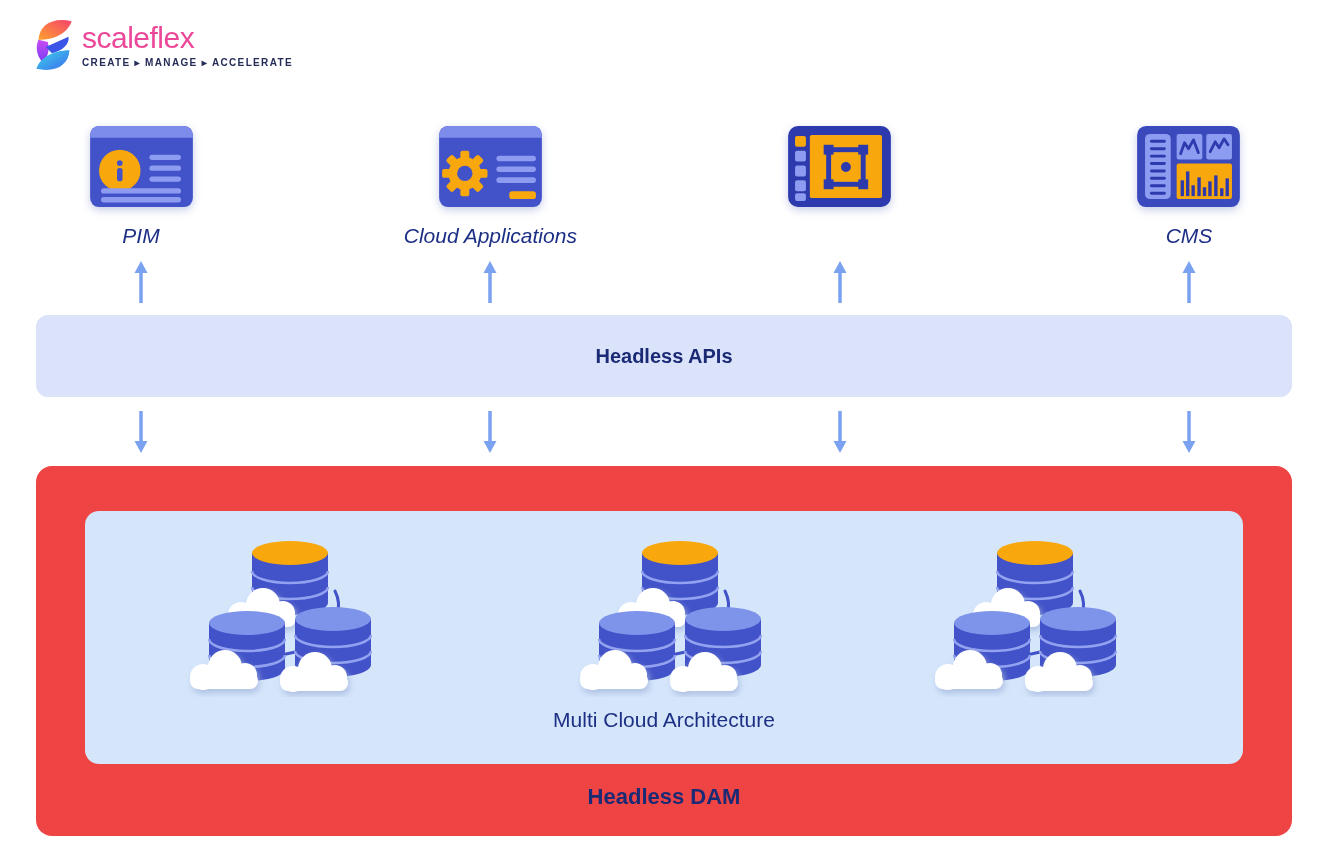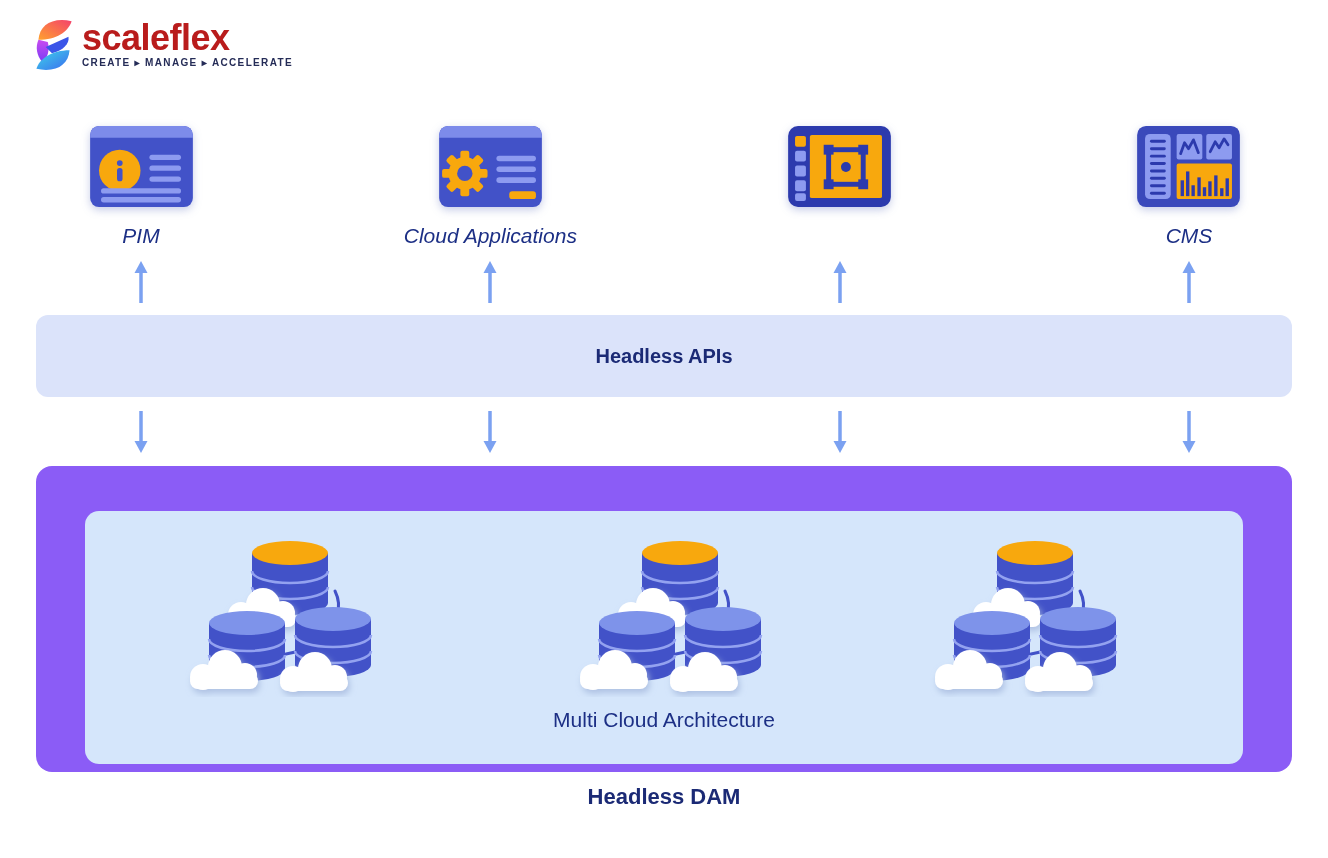--- a/index.html
+++ b/index.html
@@ -4,41 +4,41 @@
 <style>
   * { margin:0; padding:0; box-sizing:border-box; }
   html,body { background:#ffffff; }
   body { font-family:"Liberation Sans", sans-serif; }
   .canvas { position:relative; width:1328px; height:858px; background:#ffffff; overflow:hidden; }
 
   
   .logo { position:absolute; left:33px; top:16px; display:flex; align-items:center; }
   .logo-mark { width:42px; height:58px; }
   .logo-text { margin-left:7px; display:flex; flex-direction:column; justify-content:center; }
-  .brand-name { font-size:36px; font-weight:700; color:#b91c1c; letter-spacing:-0.5px; line-height:32px; }
+  .brand-name { font-size:30px; font-weight:400; color:#ec4899; letter-spacing:-0.5px; line-height:32px; }
   .brand-tagline { font-size:10px; font-weight:700; color:#252c57; letter-spacing:1.35px; margin-top:3px; }
 
   
   .cols { position:absolute; left:38px; width:1254px; display:flex; justify-content:space-between; }
   .col { width:206px; display:flex; flex-direction:column; align-items:center; }
   .icons-row { top:126px; }
   .app-icon { width:103px; height:81px; filter:drop-shadow(0 3px 4px rgba(70,90,180,0.30)); }
   .app-label { margin-top:17px; font-size:21px; color:#1c2f85; text-align:center; white-space:nowrap;font-style:italic; }
   .arrows-up-row { top:261px; }
   .arrows-down-row { top:411px; }
   .arrow-svg { width:16px; height:42px; }
 
   
   .api-bar { position:absolute; left:36px; top:315px; width:1256px; height:82px;
              background:#dbe3fa; border-radius:12px; display:flex; align-items:center; justify-content:center; }
   .api-title { font-size:20px; font-weight:700; color:#1b2a75; }
 
   
-  .dam-panel { position:absolute; left:36px; top:466px; width:1256px; height:306px;
-               background:#8b5cf6; border-radius:16px; }
+  .dam-panel { position:absolute; left:36px; top:466px; width:1256px; height:370px;
+               background:#ef4444; border-radius:16px; }
   .inner-panel { position:absolute; left:49px; top:45px; width:1158px; height:253px;
                  background:#d5e6fb; border-radius:14px; }
   .cluster { position:absolute; top:18px; width:200px; height:168px; }
   .cluster-1 { left:100px; }
   .cluster-2 { left:490px; }
   .cluster-3 { left:845px; }
   .multi-cloud-label { position:absolute; top:197px; left:0; right:0; text-align:center;
                        font-size:21px; color:#1c2f85; }
   .dam-title { position:absolute; top:318px; left:0; right:0; text-align:center;
                font-size:22px; font-weight:700; color:#1b2a75; }

